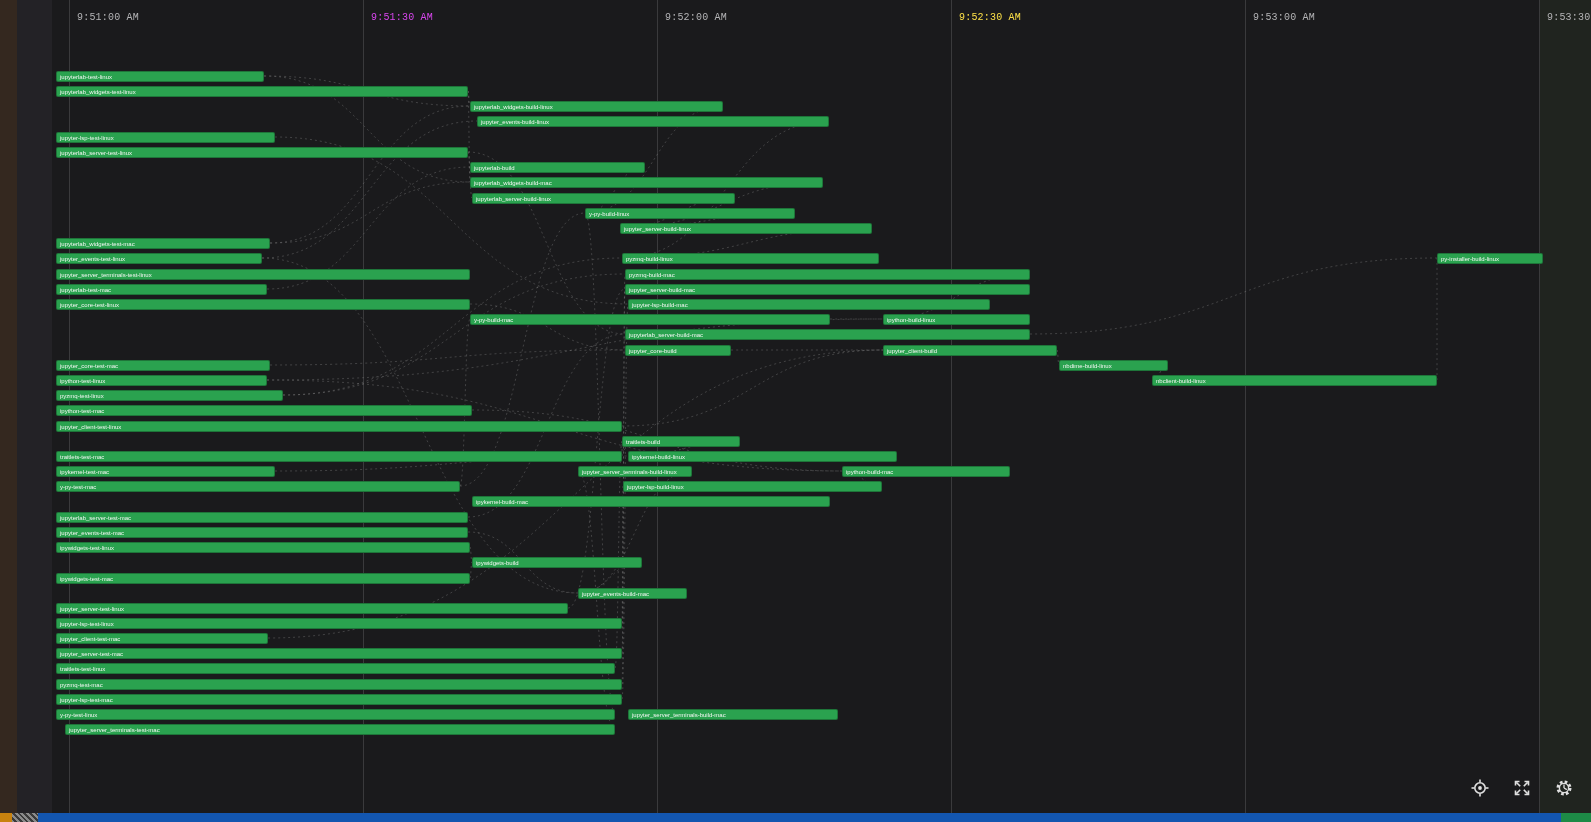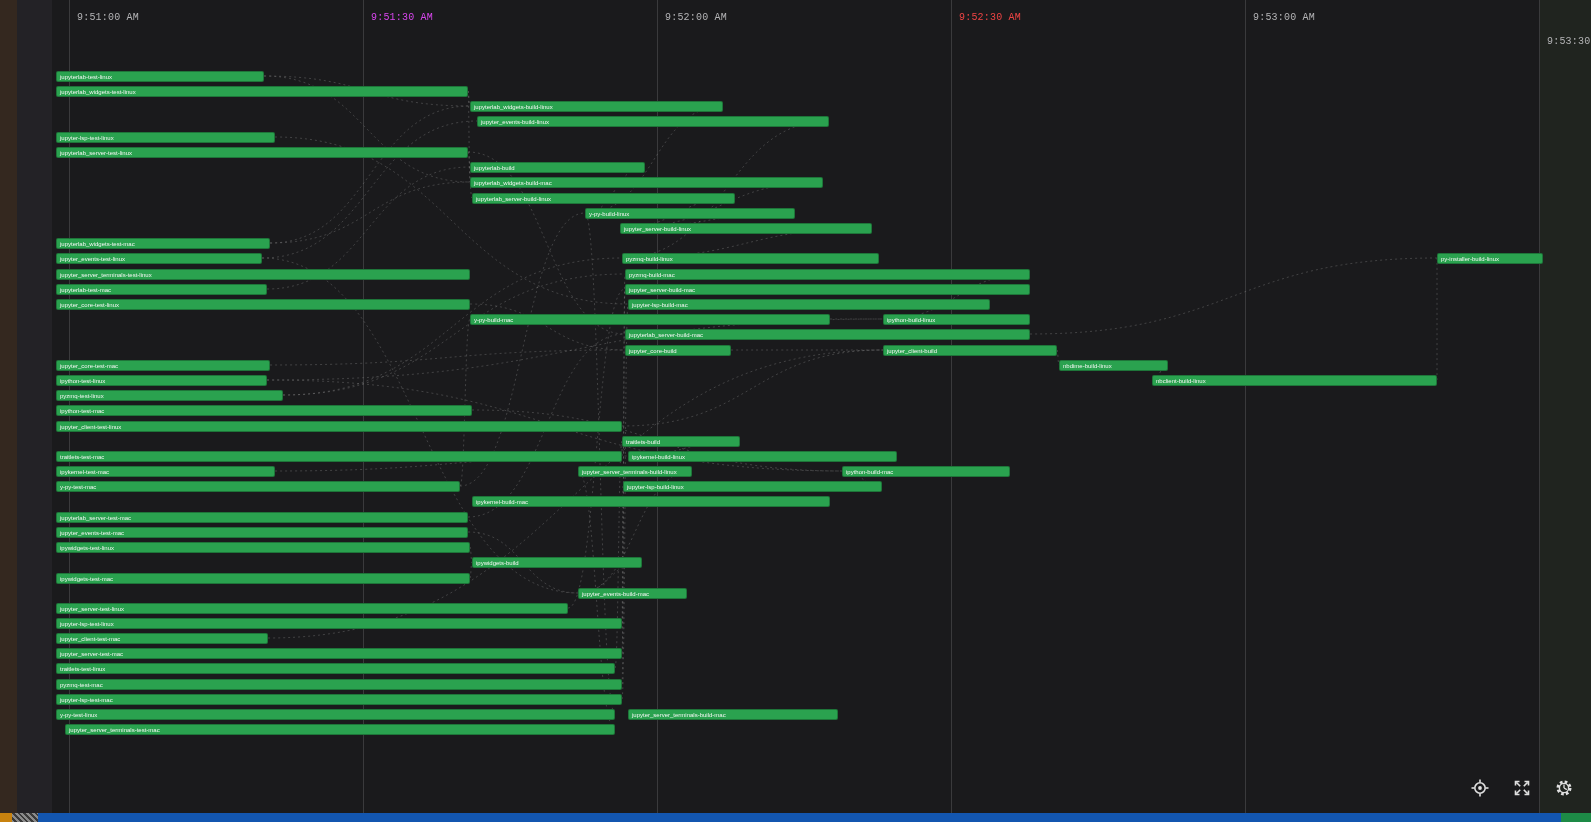--- a/index.html
+++ b/index.html
@@ -153,23 +153,23 @@
       <div class="bar" style="left: 56px; top: 694px; width: 566px; background: rgb(42, 162, 79); color: rgb(244, 247, 244);">jupyter-lsp-test-mac</div>
       <div class="bar" style="left: 56px; top: 709px; width: 559px; background: rgb(42, 162, 79); color: rgb(244, 247, 244);">y-py-test-linux</div>
       <div class="bar" style="left: 628px; top: 709px; width: 210px; background: rgb(42, 162, 79); color: rgb(244, 247, 244);">jupyter_server_terminals-build-mac</div>
       <div class="bar" style="left: 65px; top: 724px; width: 550px; background: rgb(42, 162, 79); color: rgb(244, 247, 244);">jupyter_server_terminals-test-mac</div>
     </div>
 
   <div id="axis">
       <div class="tick-label" style="left: 77px; color: rgb(180, 180, 182);">9:51:00 AM</div>
       <div class="tick-label" style="left: 371px; color: #d946ef;">9:51:30 AM</div>
       <div class="tick-label" style="left: 665px; color: rgb(180, 180, 182);">9:52:00 AM</div>
-      <div class="tick-label" style="left: 959px; color: #ef4444;">9:52:30 AM</div>
+      <div class="tick-label" style="left: 959px; color: #fde047;">9:52:30 AM</div>
       <div class="tick-label" style="left: 1253px; color: rgb(180, 180, 182);">9:53:00 AM</div>
-      <div class="tick-label" style="left: 1547px; color: rgb(180, 180, 182); margin-top: 24px;">9:53:30</div>
+      <div class="tick-label" style="left: 1547px; color: rgb(180, 180, 182);">9:53:30</div>
     </div>
 
   <div id="toolbar">
     <button class="tool-btn" title="">
       <svg width="18" height="18" viewBox="0 0 18 18">
         <circle cx="9" cy="9" r="5.2" fill="none" stroke="#e0e0e0" stroke-width="1.6"></circle>
         <circle cx="9" cy="9" r="1.9" fill="#e0e0e0"></circle>
         <line x1="9" y1="0.5" x2="9" y2="3.2" stroke="#e0e0e0" stroke-width="1.6"></line>
         <line x1="9" y1="14.8" x2="9" y2="17.5" stroke="#e0e0e0" stroke-width="1.6"></line>
         <line x1="0.5" y1="9" x2="3.2" y2="9" stroke="#e0e0e0" stroke-width="1.6"></line>

